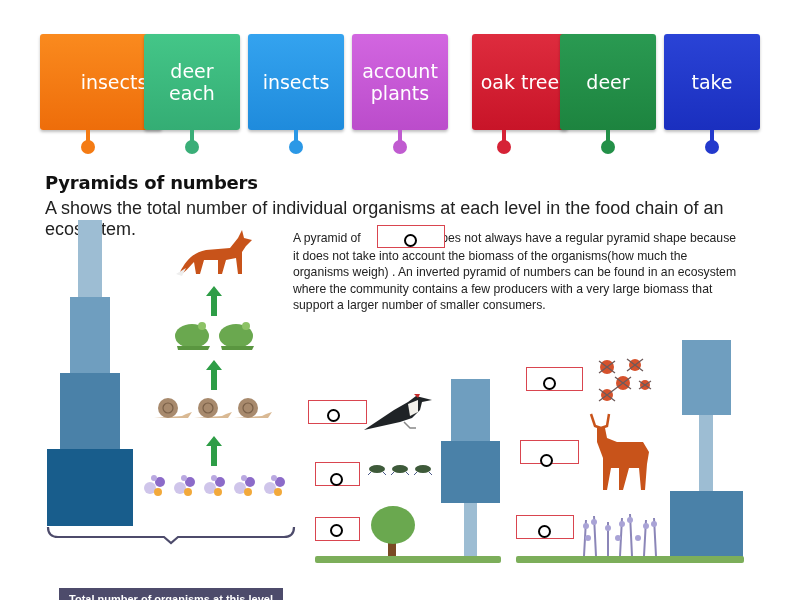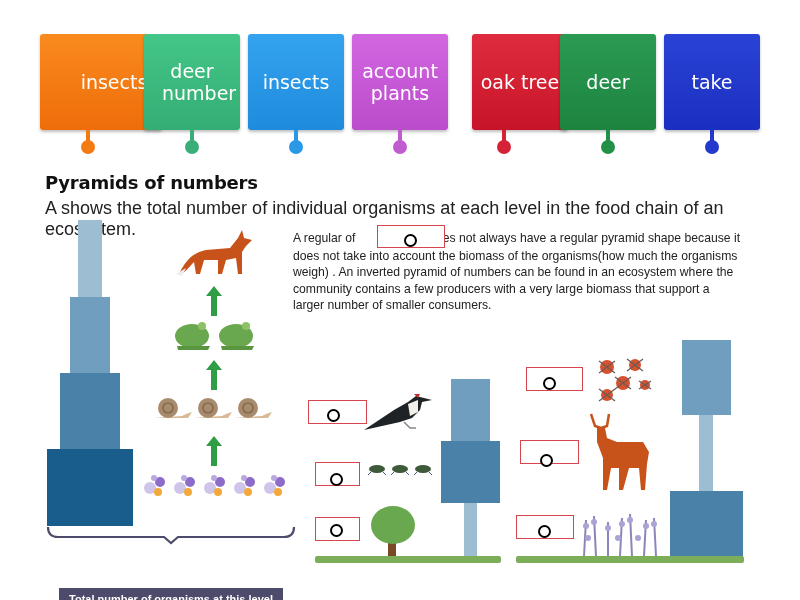--- a/index.html
+++ b/index.html
@@ -27,21 +27,21 @@
 <body>
 
 <div>
   <div class="tile" style="left:40px;background:linear-gradient(#fa8a1e,#ee6d0a);padding-left:26px;">
       <span>insects</span>
     </div>
   <div class="stem" style="left:86px;background:#f47b14;"></div>
   <div class="knob" style="left:81px;background:#f47b14;"></div>
 
   <div class="tile" style="left:144px;background:linear-gradient(#44c688,#34ad74);">
-      <span style="width:60px">deer number</span>
+      <span style="width:60px">deer each</span>
     </div>
   <div class="stem" style="left:190px;background:#3aae78;"></div>
   <div class="knob" style="left:185px;background:#3aae78;"></div>
 
   <div class="tile" style="left:248px;background:linear-gradient(#34a3ef,#1f8bdc);">
       <span>insects</span>
     </div>
   <div class="stem" style="left:294px;background:#2b98e6;"></div>
   <div class="knob" style="left:289px;background:#2b98e6;"></div>
 
@@ -67,21 +67,21 @@
       <span>take</span>
     </div>
   <div class="stem" style="left:710px;background:#2339cc;"></div>
   <div class="knob" style="left:705px;background:#2339cc;"></div>
 </div>
 
 <div class="h1">Pyramids of numbers</div>
 <div class="sub">A  shows the total number of individual organisms at each level in the food chain of an ecosystem.</div>
 
 <div class="para">
-  <span>A regular of </span><span class="blank"></span> <span>does not always have a regular pyramid shape because it does not take into account the biomass of the organisms(how much the organisms weigh) . An inverted pyramid of numbers can be found in an ecosystem where the community contains a few producers with a very large biomass that support a larger number of smaller consumers.</span>
+  <span>A pyramid of </span><span class="blank"></span> <span>does not always have a regular pyramid shape because it does not take into account the biomass of the organisms(how much the organisms weigh) . An inverted pyramid of numbers can be found in an ecosystem where the community contains a few producers with a very large biomass that support a larger number of smaller consumers.</span>
 </div>
 <div class="drop" style="left:377px;top:225px;width:68px;height:23px;"></div>
 <div class="ring" style="left:404px;top:234px;"></div>
 
 <div>
   <div class="bar" style="left:78px;top:220px;width:24px;height:77px;background:#9dbdd3;"></div>
   <div class="bar" style="left:70px;top:297px;width:40px;height:76px;background:#6f9ebf;"></div>
   <div class="bar" style="left:60px;top:373px;width:60px;height:76px;background:#4a81a8;"></div>
   <div class="bar" style="left:47px;top:449px;width:86px;height:77px;background:#185d8c;"></div>
 

